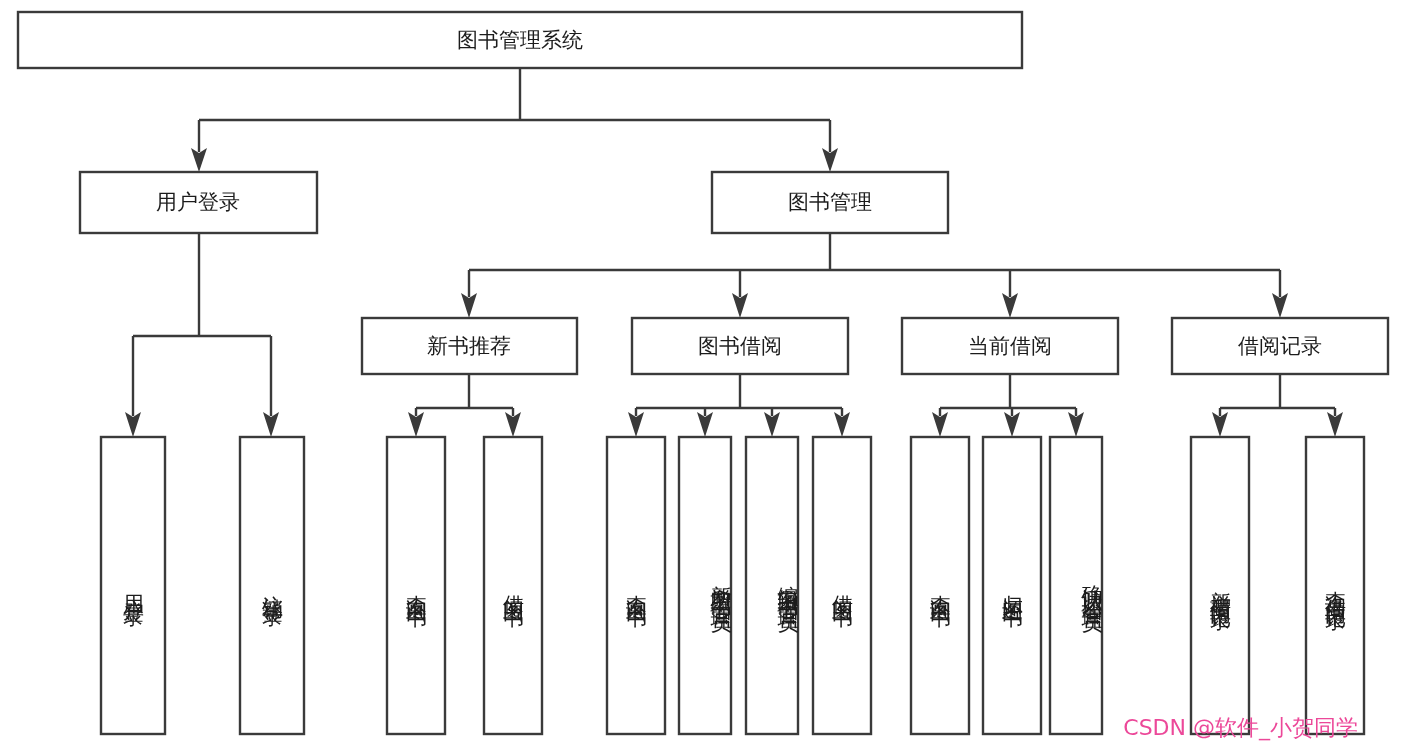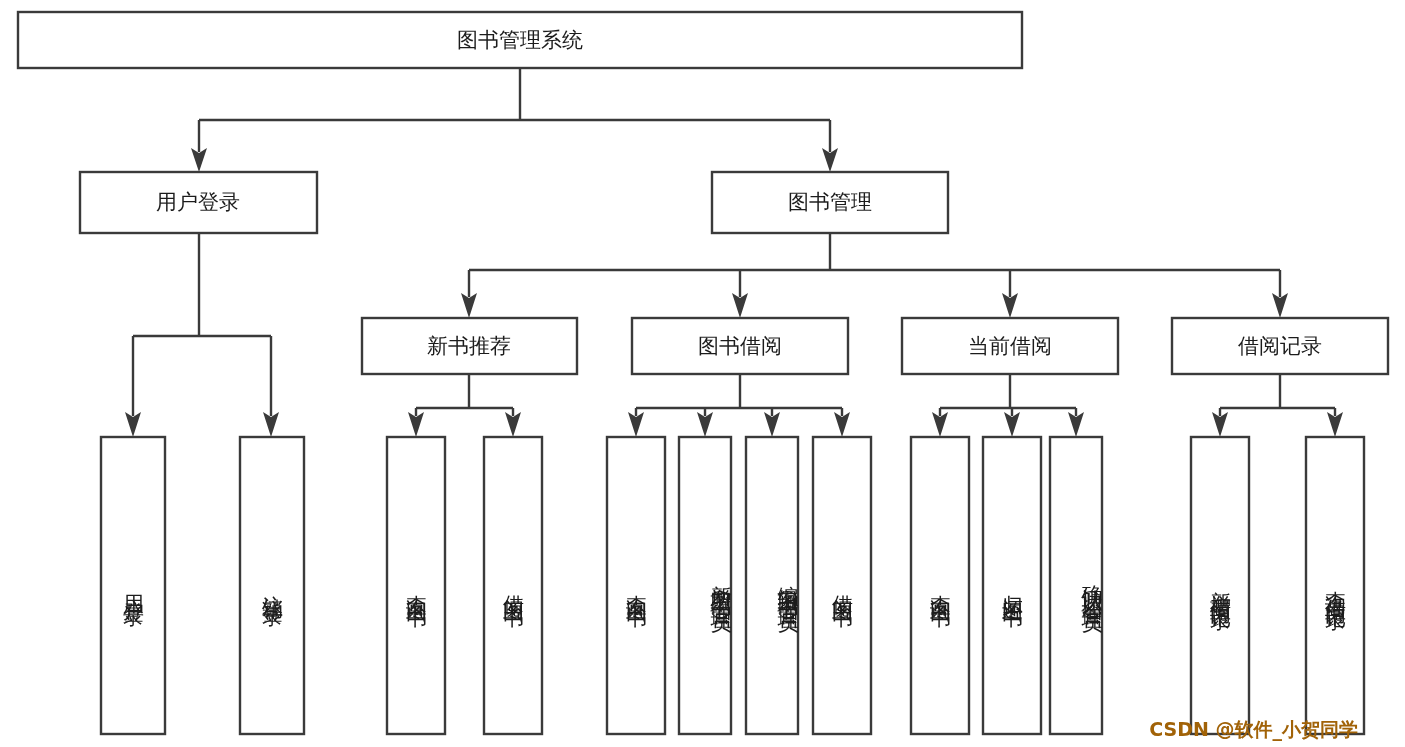--- a/index.html
+++ b/index.html
@@ -28,21 +28,21 @@
     display:flex;
     align-items:center;
     justify-content:center;
     line-height:1;
     white-space:nowrap;
     pointer-events:none;
   }
   .watermark{
     position:absolute;right:8px;bottom:4px;
     font-family:"DejaVu Sans","Liberation Sans",sans-serif;
-    font-size:19px;color:#a16207;white-space:nowrap;font-weight:bold;
+    font-size:22px;color:#ec4899;white-space:nowrap;
   }
 </style>
 </head>
 <body>
 
 <div id="stage">
 
   <svg class="diagram" viewBox="0 0 1405 747">
     <defs>
       <marker id="arrow" viewBox="0 0 12 14" refX="6" refY="13" markerWidth="12" markerHeight="14" orient="auto-start-reverse">

